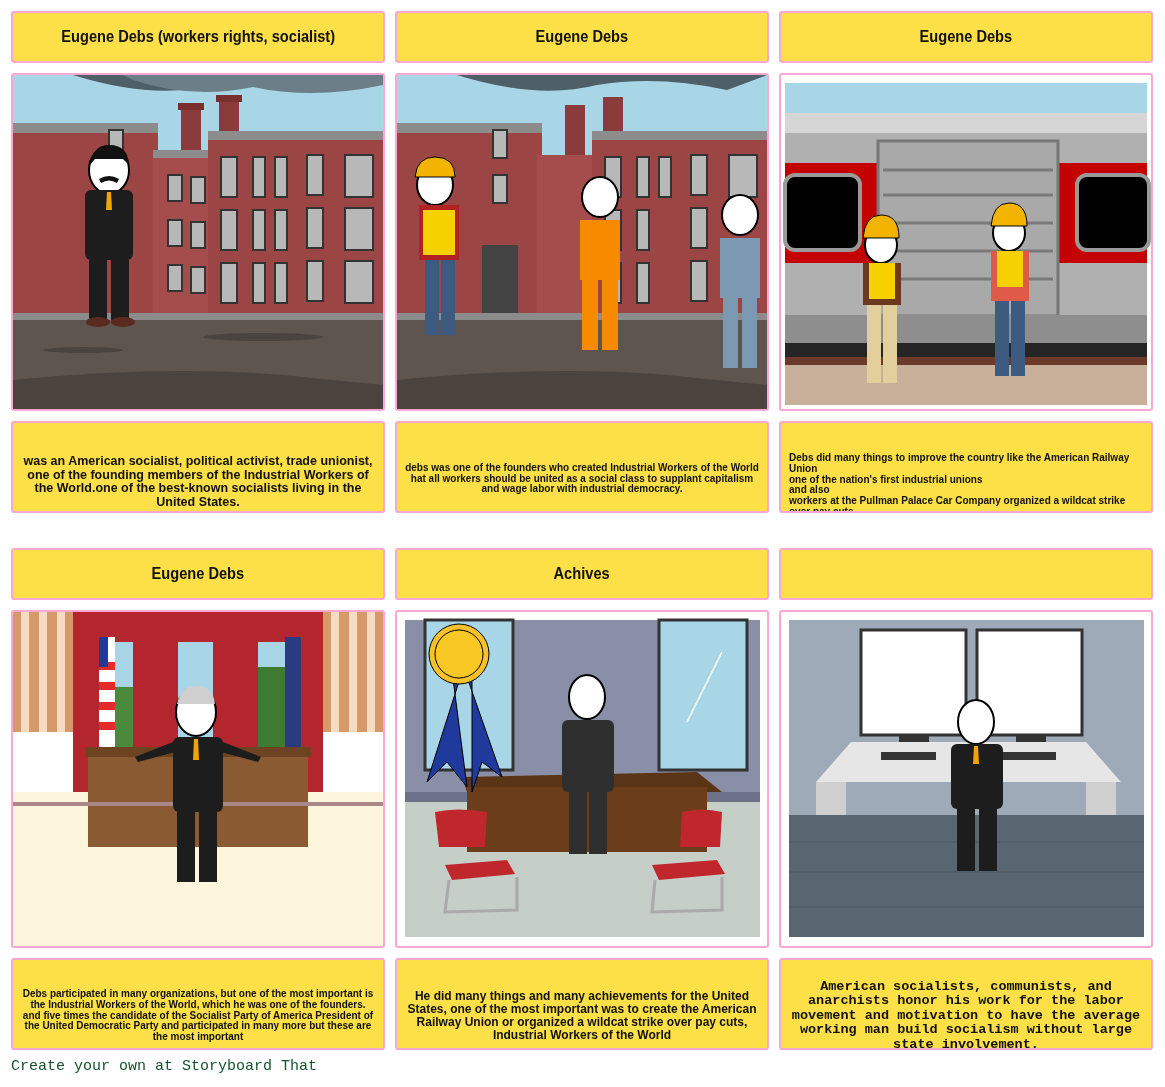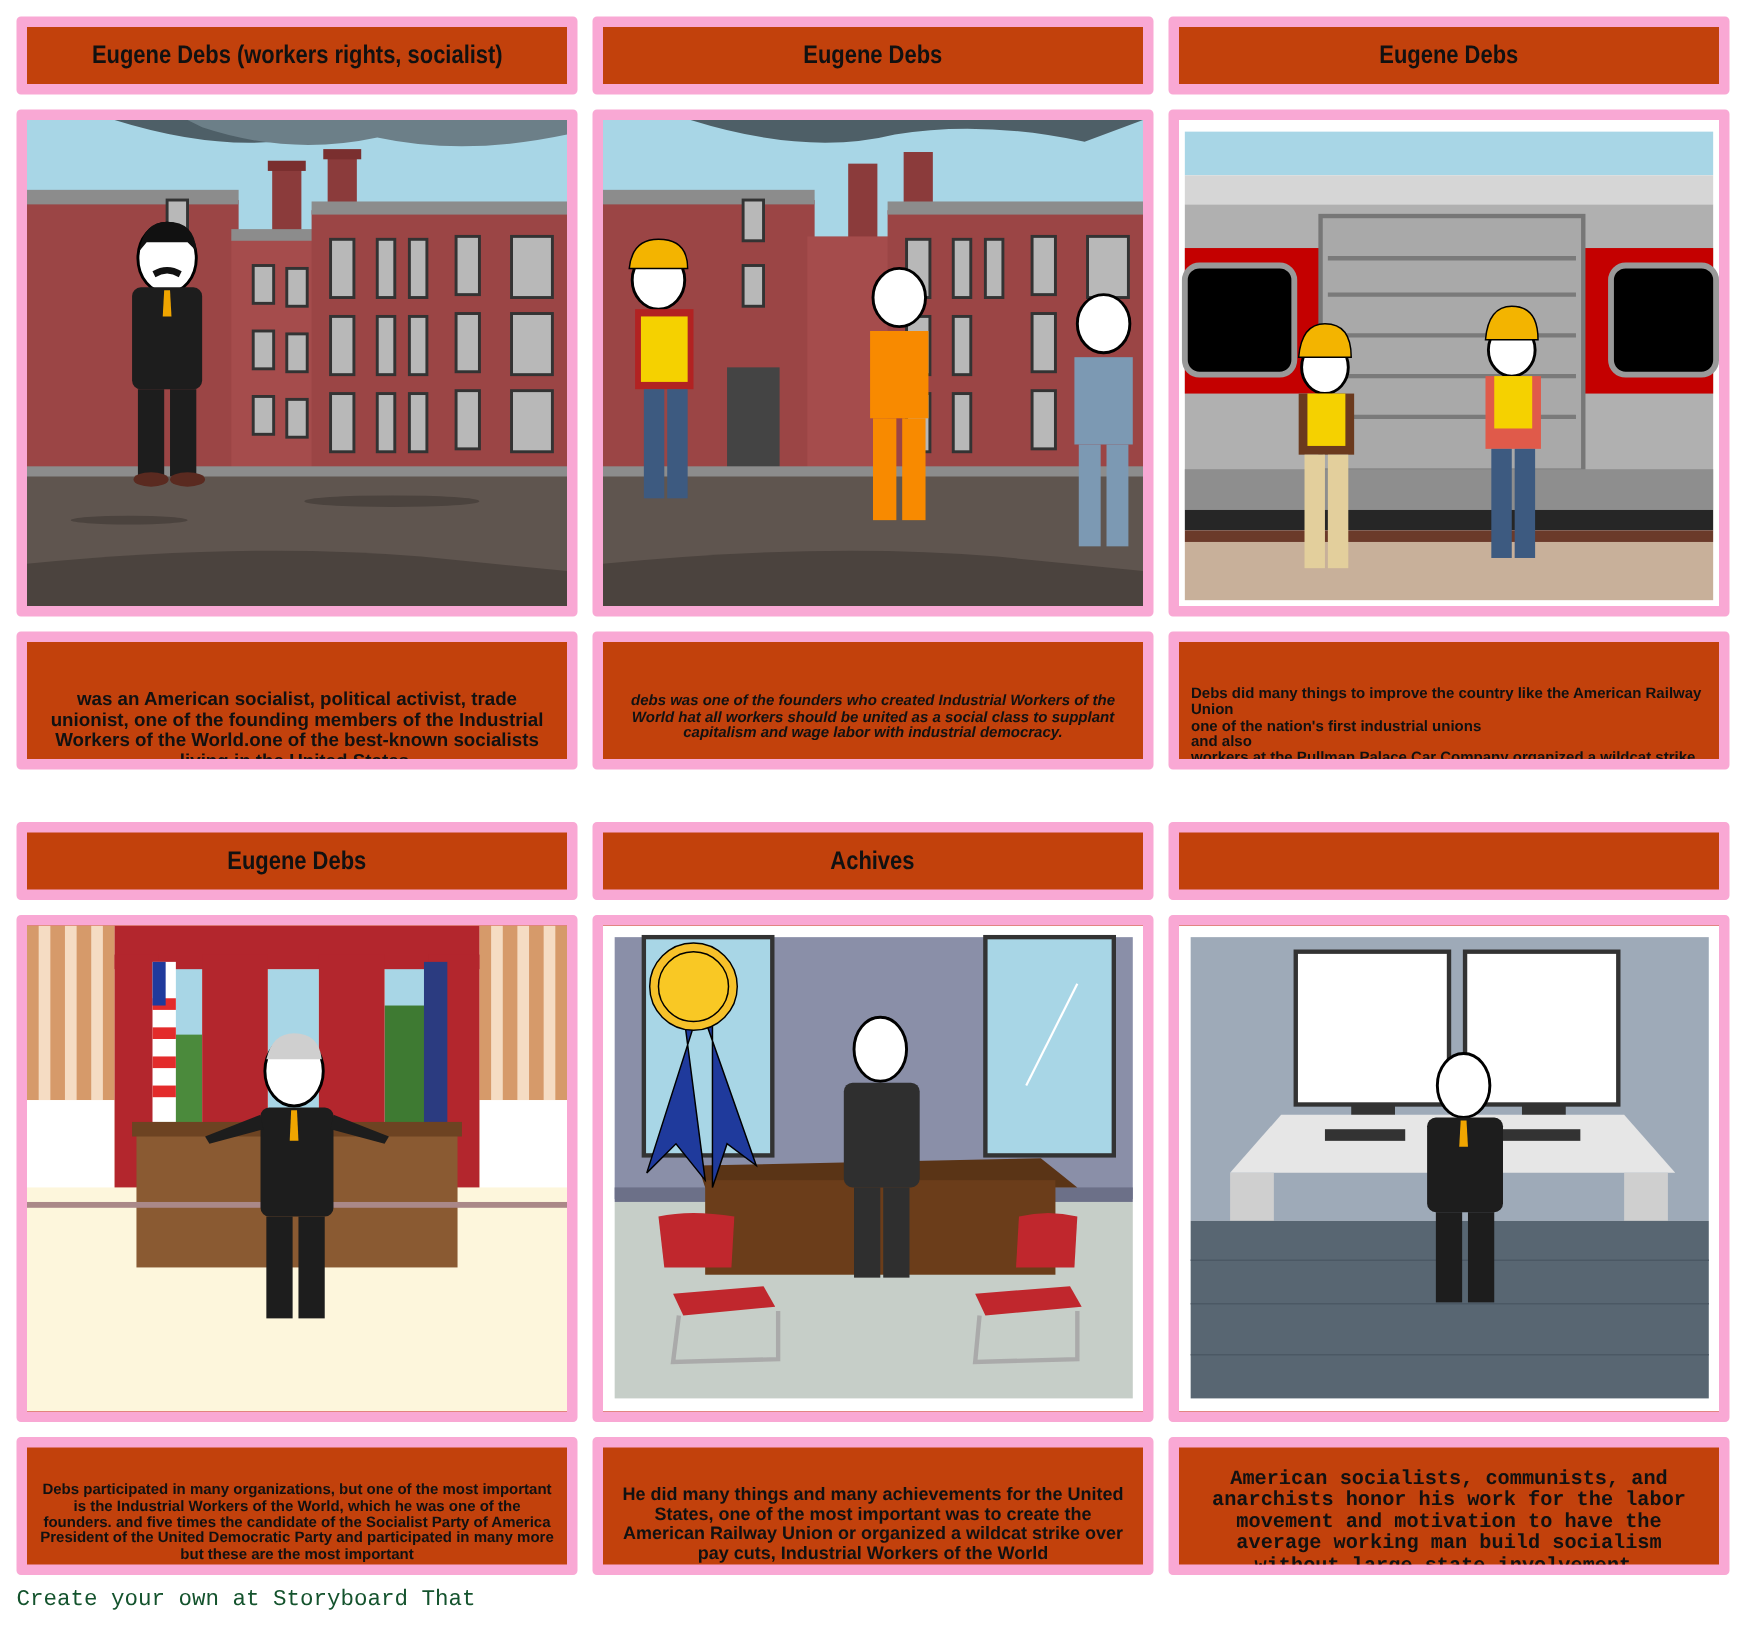--- a/index.html
+++ b/index.html
@@ -1,17 +1,17 @@
 <!DOCTYPE html>
 <html><head>
   <meta charset="utf-8">
   <style>
     html, body { margin:0; padding:0; background:#ffffff; }
     body { width:1165px; height:1087px; position:relative; overflow:hidden; font-family:"Liberation Sans", sans-serif; }
-    .cell { position:absolute; box-sizing:border-box; border:7px solid #f9a8d4; border-radius:3px; background:#c2410c; overflow:hidden; }
+    .cell { position:absolute; box-sizing:border-box; border:2px solid #f9a8d4; border-radius:3px; background:#fde047; overflow:hidden; }
     .title { display:flex; align-items:center; justify-content:center; font-family:"Liberation Sans", sans-serif; font-weight:bold; font-size:17px; color:#111; transform:scaleX(0.86); }
     .titlebox { display:flex; align-items:center; justify-content:center; }
     .desc { display:flex; align-items:center; justify-content:center; padding:4px 8px; }
     .desc span { font-family:"Liberation Sans", sans-serif; font-weight:bold; color:#111; text-align:center; white-space:pre-line; line-height:1.08; display:block;margin-top:24px; }
     .desc.left span { text-align:left; }
     .desc.left { justify-content:flex-start; align-items:flex-start; padding-top:6px; }
     .scene svg { display:block; width:100%; height:100%; }
     .footer { position:absolute; left:11px; top:1058px; font-family:Liberation Mono, monospace; font-size:15px; color:#14532d; }
   </style>
 </head>
@@ -175,21 +175,21 @@
       <rect x="216" y="176" width="26" height="36" fill="#f5d100"></rect>
       <rect x="214" y="226" width="14" height="75" fill="#3d5a80"></rect>
         <rect x="230" y="226" width="14" height="75" fill="#3d5a80"></rect>
     </g>
   </svg>
 </div>
 
 <div class="cell desc" style="left:11px;top:421px;width:374px;height:92px;align-items:flex-start;padding-top:8px;">
   <span style="font-size:12.5px;">was an American socialist, political activist, trade unionist, one of the founding members of the Industrial Workers of the World.one of the best-known socialists living in the United States.</span>
 </div>
-<div class="cell desc" style="left:395px;top:421px;width:374px;height:92px;font-style:italic;">
+<div class="cell desc" style="left:395px;top:421px;width:374px;height:92px;">
   <span style="font-size:10px;">debs was one of the founders who created Industrial Workers of the World hat all workers should be united as a social class to supplant capitalism and wage labor with industrial democracy.</span>
 </div>
 <div class="cell desc left" style="left:779px;top:421px;width:374px;height:92px;justify-content:center;">
   <span style="font-size:10px;">Debs did many things to improve the country like the American Railway Union
 one of the nation's first industrial unions
 and also
 workers at the Pullman Palace Car Company organized a wildcat strike over pay cuts</span>
 </div>
 
 <div class="cell titlebox" style="left:11px;top:548px;width:374px;height:52px;">

